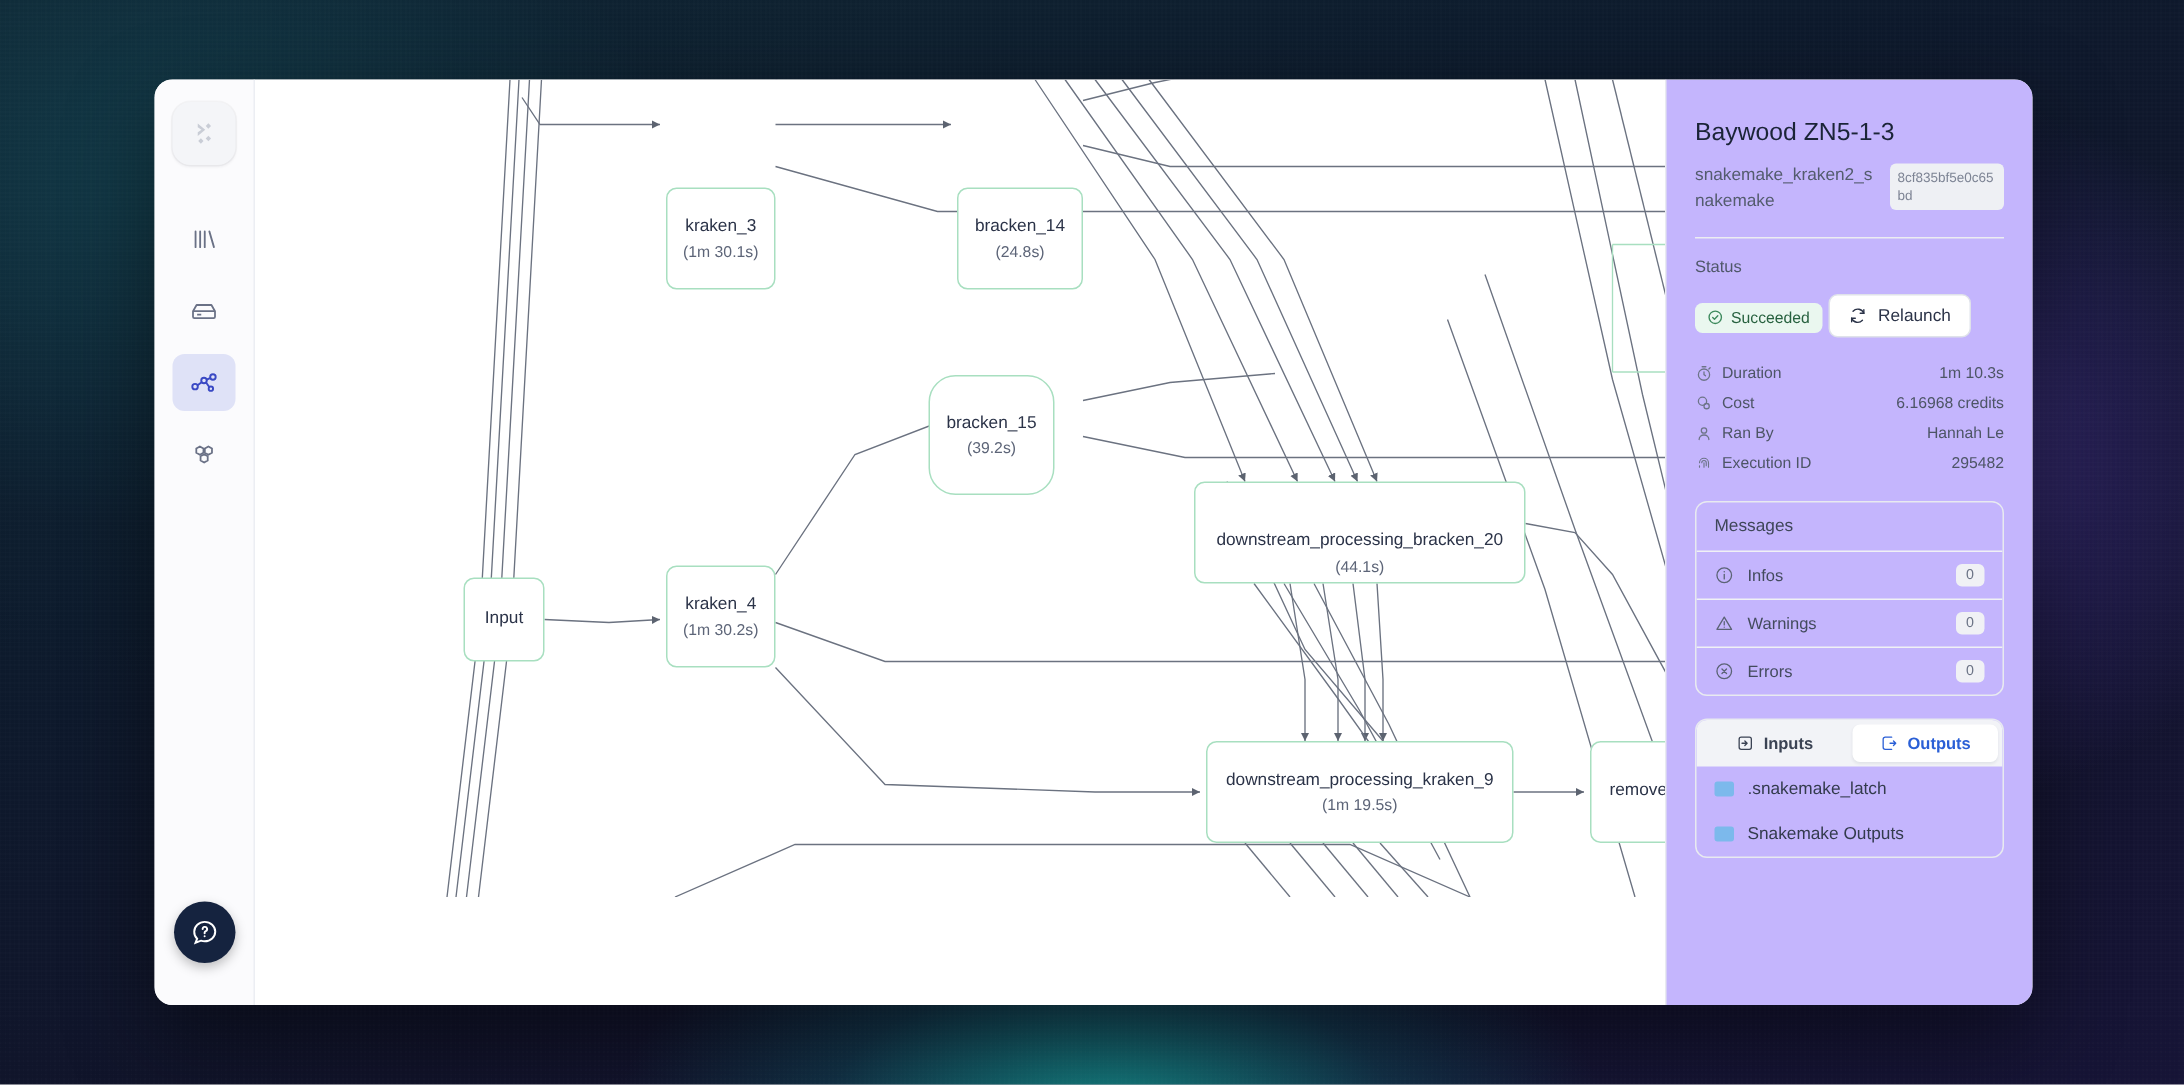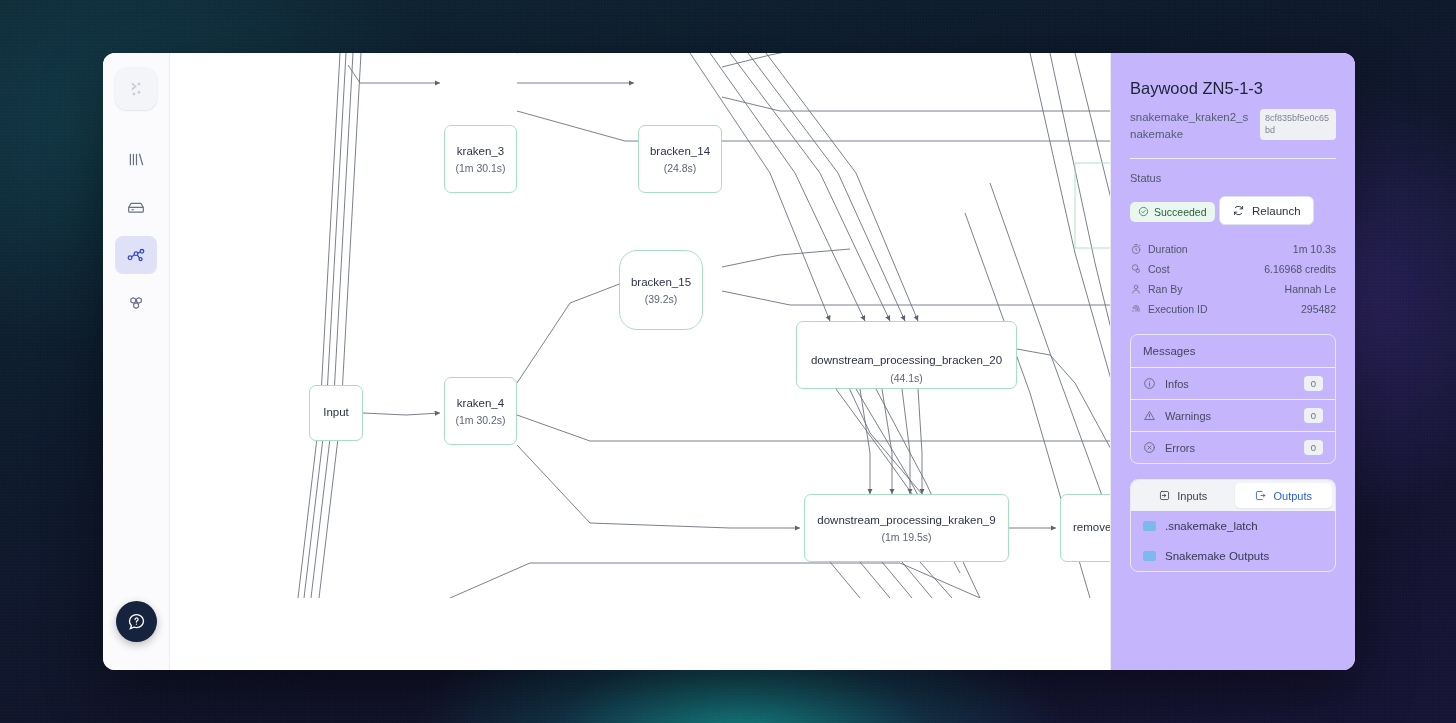--- a/index.html
+++ b/index.html
@@ -174,21 +174,21 @@
     padding: 8px 12px; border-top: 1px solid #f0f1f5;
     font-size: 11px; color: #434b5d;
   }
   .msg-row .msg-label { flex: 1 1 auto; }
   .count-chip {
     background: #f0f1f5; color: #6b7385;
     font-size: 9.5px; border-radius: 4px; padding: 2px 7px;
   }
 
   .io-card { border: 1px solid #e8eaf0; border-radius: 8px; margin-top: 15px; overflow: hidden; }
-  .io-tabs { display: flex; background: #f2f3f7; padding: 3px; gap: 3px; }
+  .io-tabs { display: flex; background: #f2f3f7; padding: 3px; gap: 3px; font-weight: bold; }
   .io-tab {
     flex: 1 1 50%; display: flex; align-items: center; justify-content: center; gap: 6px;
     font-size: 11px; color: #3b4354; padding: 6px 0; border-radius: 5px;
     cursor: pointer;
   }
   .io-tab.active { background: #fff; color: #2a5fd6; box-shadow: 0 1px 2px rgba(16,24,40,.07); }
   .io-item { display: flex; align-items: center; gap: 9px; padding: 9px 12px; font-size: 11.5px; color: #333b4d; cursor: pointer; }
   .folder {
     width: 13px; height: 10px; border-radius: 2px;
     background: #7cb9ec; flex: 0 0 13px;

